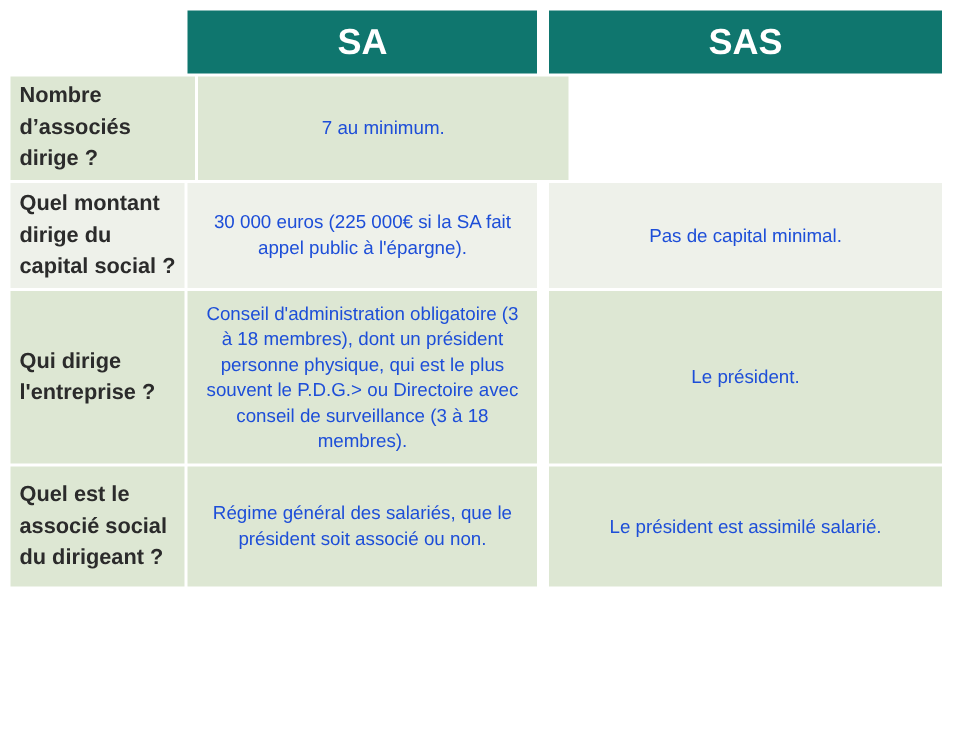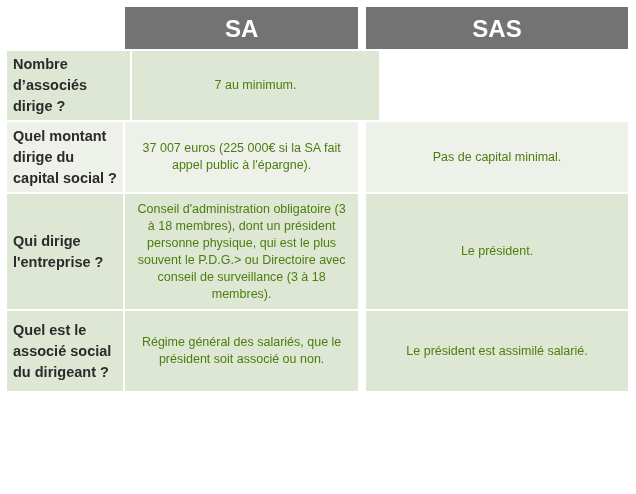--- a/index.html
+++ b/index.html
@@ -1,45 +1,45 @@
 <!DOCTYPE html>
 <html><head>
 <meta charset="utf-8">
 <style>
   html, body { margin:0; padding:0; }
   body { width:636px; height:494px; background:#ffffff; position:relative; overflow:hidden;
          font-family:"Liberation Sans", sans-serif; }
   .tbl { position:absolute; left:7px; top:7px; width:621px; }
   .row { display:flex; margin-bottom:2px; }
   .cell { box-sizing:border-box; display:flex; align-items:center; justify-content:center;
-          text-align:center; font-size:12.5px; line-height:17px; color:#4d7c0f; padding:0 8px; }
+          text-align:center; font-size:12.5px; line-height:17px; color:#1d4ed8; padding:0 8px; }
   .c0 { width:123px; justify-content:flex-start; text-align:left; font-weight:bold; font-size:14.5px; line-height:21px; color:#2b2b2b; padding:0 6px; }
   .c1 { width:247px; margin-left:2px; }
   .c2 { width:278px; margin-left:8px; }
-  .hdr .cell { background:#737373; color:#ffffff; font-size:24px; font-weight:bold; height:42px; }
+  .hdr .cell { background:#0f766e; color:#ffffff; font-size:24px; font-weight:bold; height:42px; }
   .hdr .c0 { background:transparent; }
   .dark .cell { background:#dde7d3; }
   .light .cell { background:#eef1ea; }
 </style>
 </head>
 <body>
 
 <div class="tbl">
   <div class="row hdr">
     <div class="cell c0"></div>
     <div class="cell c1">SA</div>
     <div class="cell c2">SAS</div>
   </div>
   <div class="row dark" style="height:69px">
     <div class="cell c0">Nombre d’associés dirige ?</div>
     <div class="cell c1">7 au minimum.</div>
   </div>
   <div class="row light" style="height:70px">
     <div class="cell c0">Quel montant dirige du capital social ?</div>
-    <div class="cell c1">37 007 euros (225 000€ si la SA fait appel public à l'épargne).</div>
+    <div class="cell c1">30 000 euros (225 000€ si la SA fait appel public à l'épargne).</div>
     <div class="cell c2">Pas de capital minimal.</div>
   </div>
   <div class="row dark" style="height:115px">
     <div class="cell c0">Qui dirige l'entreprise ?</div>
     <div class="cell c1">Conseil d'administration obligatoire (3 à 18 membres), dont un président personne physique, qui est le plus souvent le P.D.G.&gt; ou Directoire avec conseil de surveillance (3 à 18 membres).</div>
     <div class="cell c2">Le président.</div>
   </div>
   <div class="row dark" style="height:80px">
     <div class="cell c0">Quel est le associé social du dirigeant ?</div>
     <div class="cell c1">Régime général des salariés, que le président soit associé ou non.</div>

